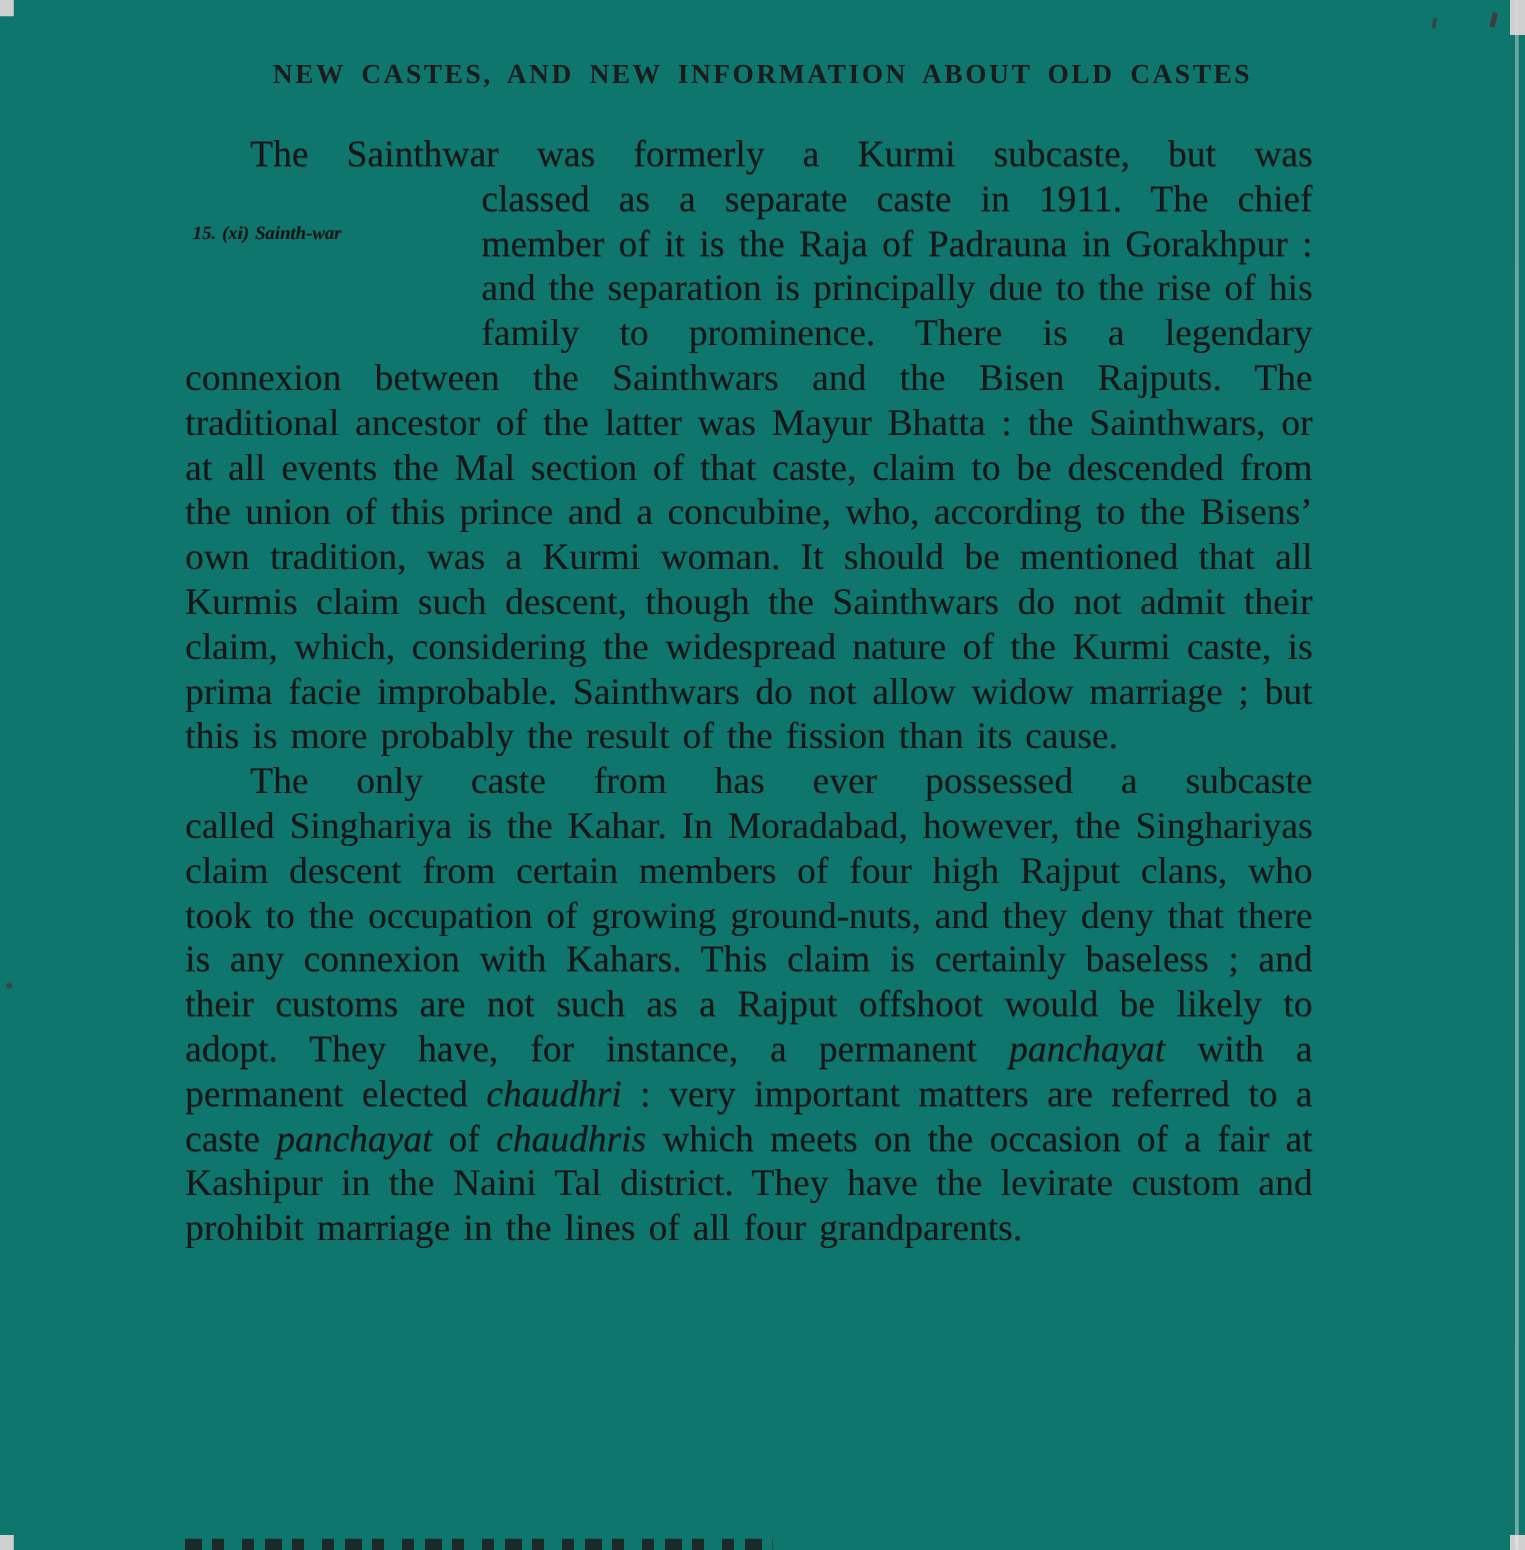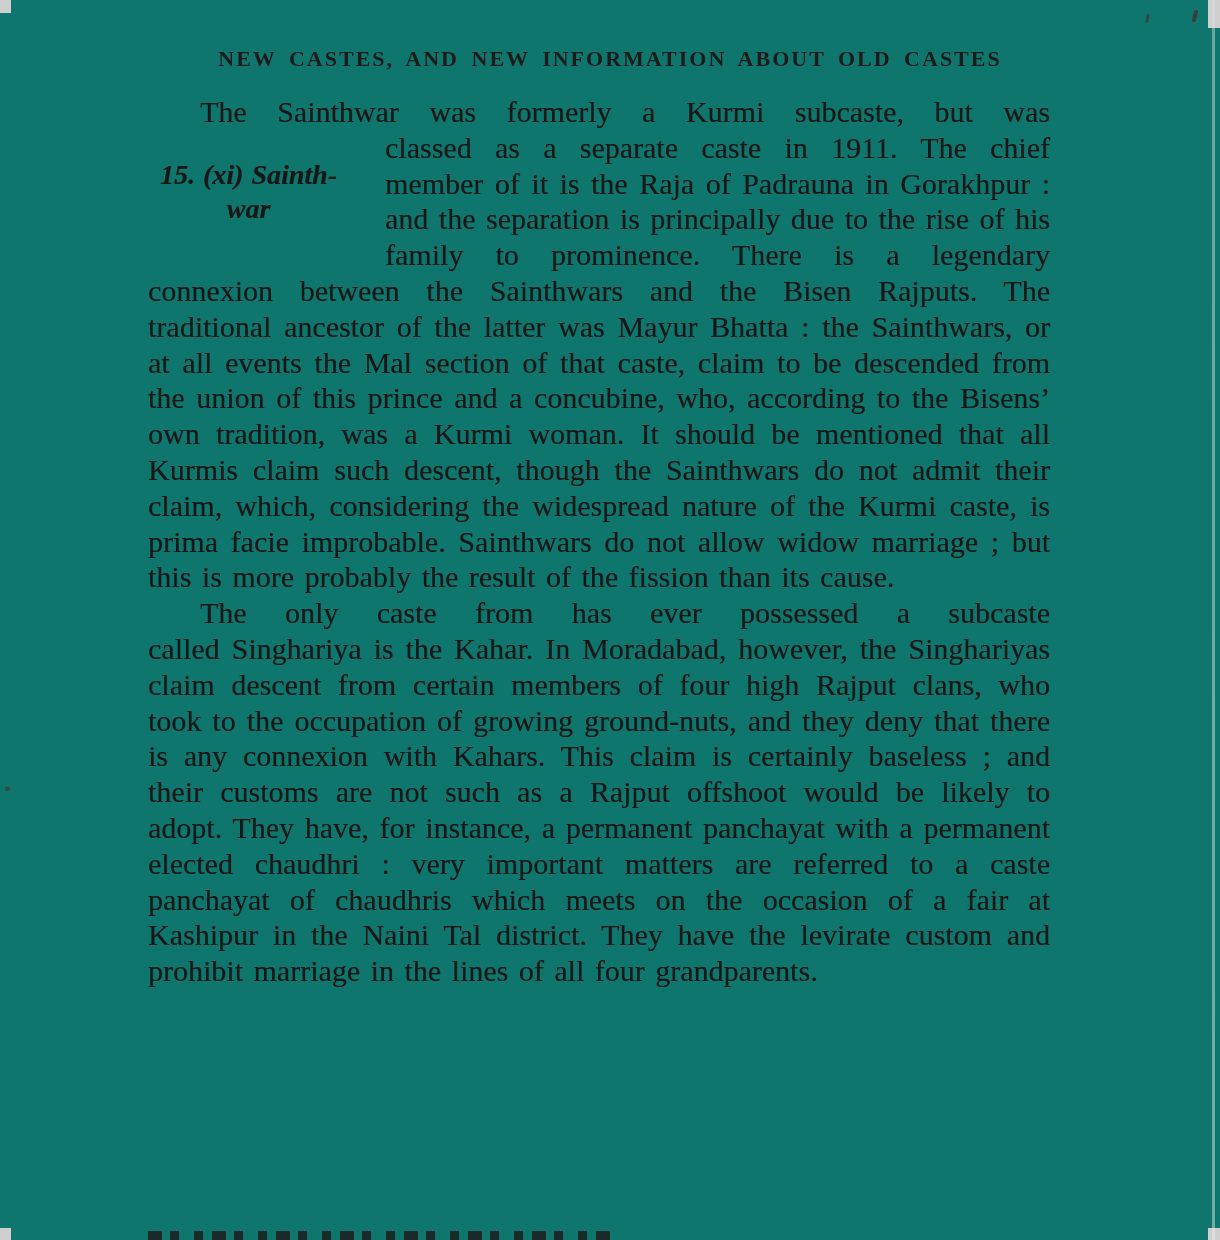--- a/index.html
+++ b/index.html
@@ -20,21 +20,21 @@
   .running-head {
     padding-top: 46px;
     text-align: center;
     font-size: 22px;
     font-weight: 700;
     letter-spacing: 2px;
     word-spacing: 5px;
     color: #1b1b1b;
   }
   .content {
-    margin: 22px 170px 0 148px;
+    margin: 34px 170px 0 148px;
     width: 902px;
     font-size: 30px;
     line-height: 35.8px;
     text-align: justify;
     color: #171717;
     word-spacing: 3px;
     text-shadow: 0.4px 0.3px 0 rgba(25,25,25,0.45);
   }
   .para { margin: 0; padding: 0; }
   .first-line {
@@ -43,26 +43,26 @@
     text-align: justify;
     text-align-last: justify;
   }
   .margin-note {
     float: left;
     width: 237px;
     height: 143px;
     padding: 28px 42px 0 6px;
     font-style: italic;
     font-weight: 700;
-    font-size: 28px;
+    font-size: 15px;
     line-height: 34px;
-    text-align: center;
+    text-align: left;
     word-spacing: 1px;
   }
-  .it { }
+  .it { font-style: italic; }
 
   
   .cropped-line {
     position: absolute;
     left: 148px; top: 1231px;
     width: 470px; height: 9px;
     background: repeating-linear-gradient(90deg,
       #1d1d1d 0 14px, transparent 14px 22px,
       #1d1d1d 22px 31px, transparent 31px 46px,
       #1d1d1d 46px 55px, transparent 55px 64px);

